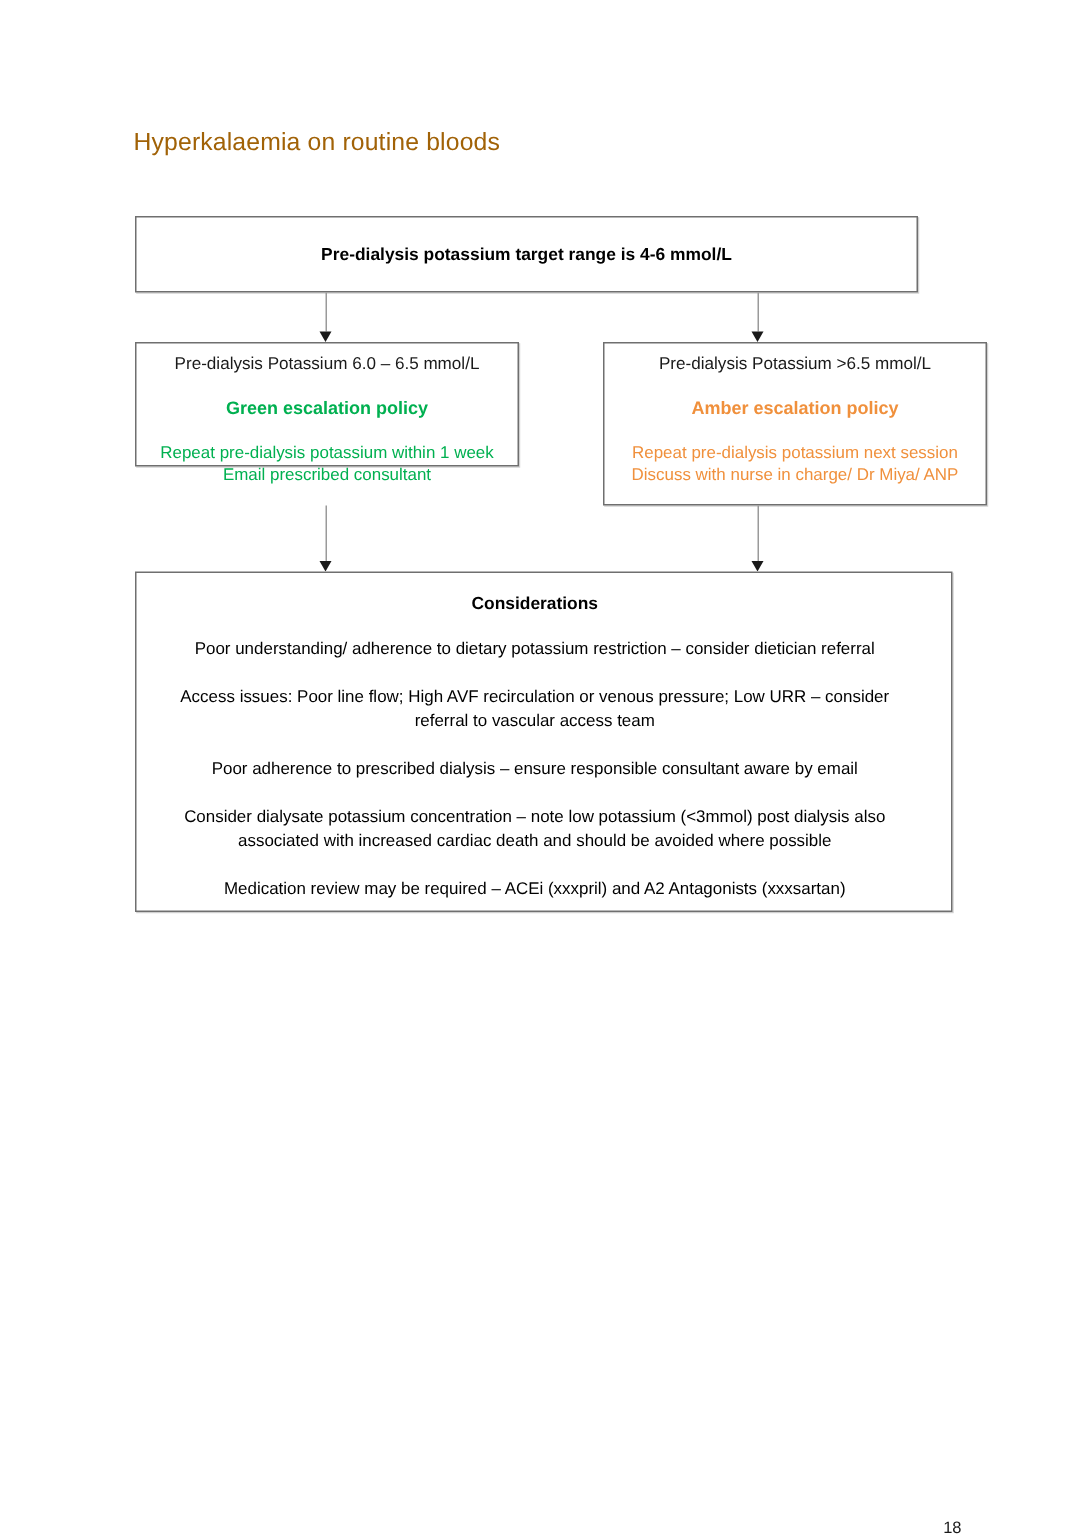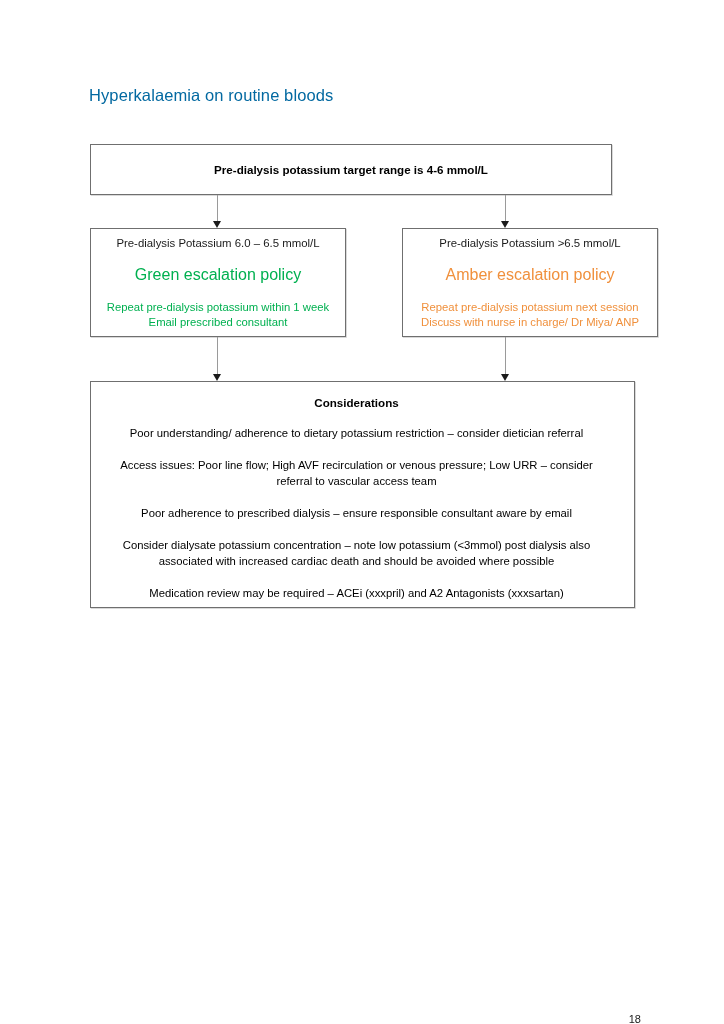--- a/index.html
+++ b/index.html
@@ -18,21 +18,21 @@
   .page {
     position: absolute;
     inset: 0;
     background: #ffffff;
   }
   .doc-title {
     position: absolute;
     left: 89px;
     top: 86px;
     font-size: 16.5px;
-    color: #0369a1;
+    color: #a16207;
     letter-spacing: 0.1px;
     white-space: nowrap;
   }
   .flow-box {
     position: absolute;
     box-sizing: border-box;
     background: #ffffff;
     border: 1.2px solid #6f6f6f;
     box-shadow: 0.8px 0.8px 0 rgba(120,120,120,0.35);
   }
@@ -47,41 +47,41 @@
   }
   #box-target .line {
     font-size: 11.6px;
     font-weight: bold;
     text-align: center;
   }
   #box-green {
     left: 90px;
     top: 228px;
     width: 256px;
-    height: 109px;
+    height: 83px;
   }
   #box-amber {
     left: 378px;
     top: 228px;
     width: 256px;
     height: 109px;
     margin-left: 24px;
   }
   .branch-inner {
     padding: 7px 2px 0 2px;
     text-align: center;
   }
   .branch-head {
     font-size: 11.4px;
     color: #1a1a1a;
     line-height: 1.35;
   }
   .branch-policy {
-    font-size: 16px;
-    font-weight: normal;
+    font-size: 12px;
+    font-weight: bold;
     line-height: 1.3;
     margin-top: 14px;
   }
   .branch-actions {
     font-size: 11.3px;
     font-weight: normal;
     line-height: 1.32;
     margin-top: 14px;
   }
   .green-text { color: #00b050; }

